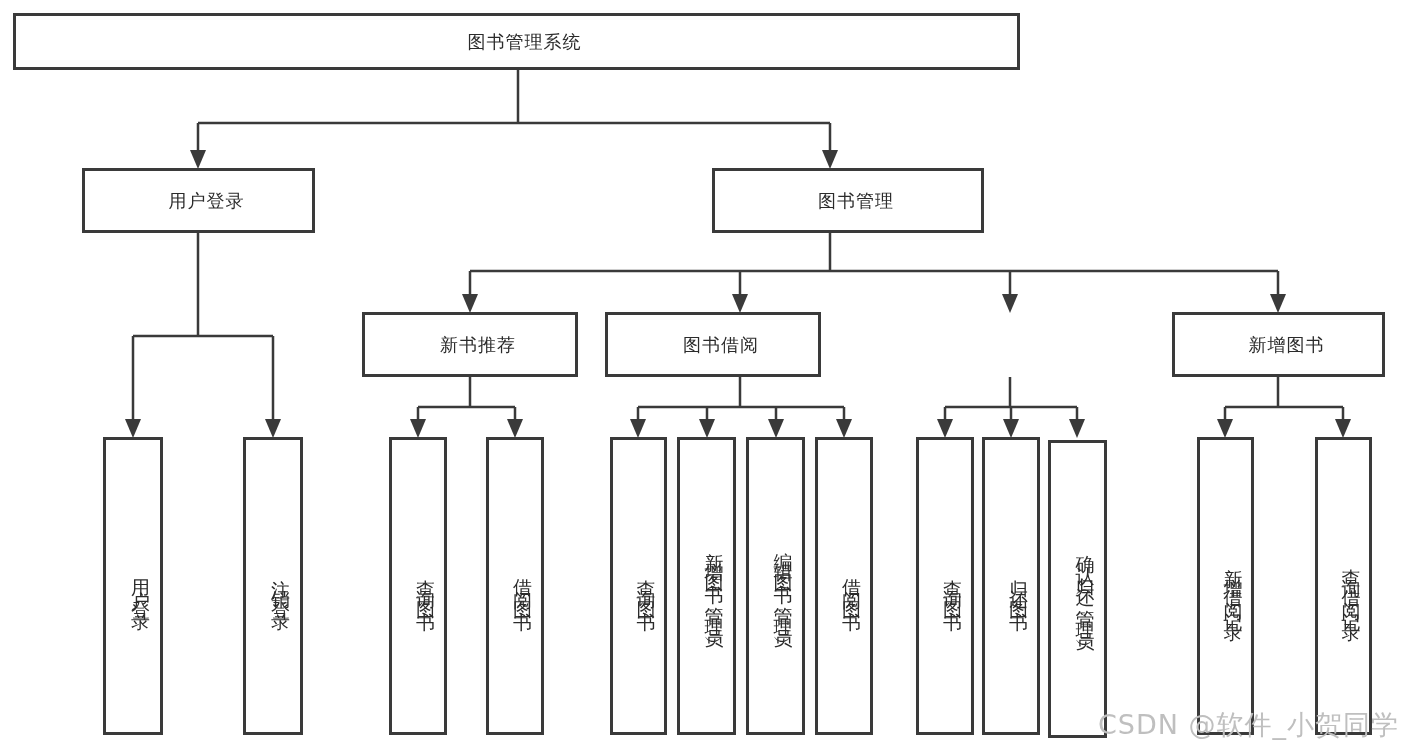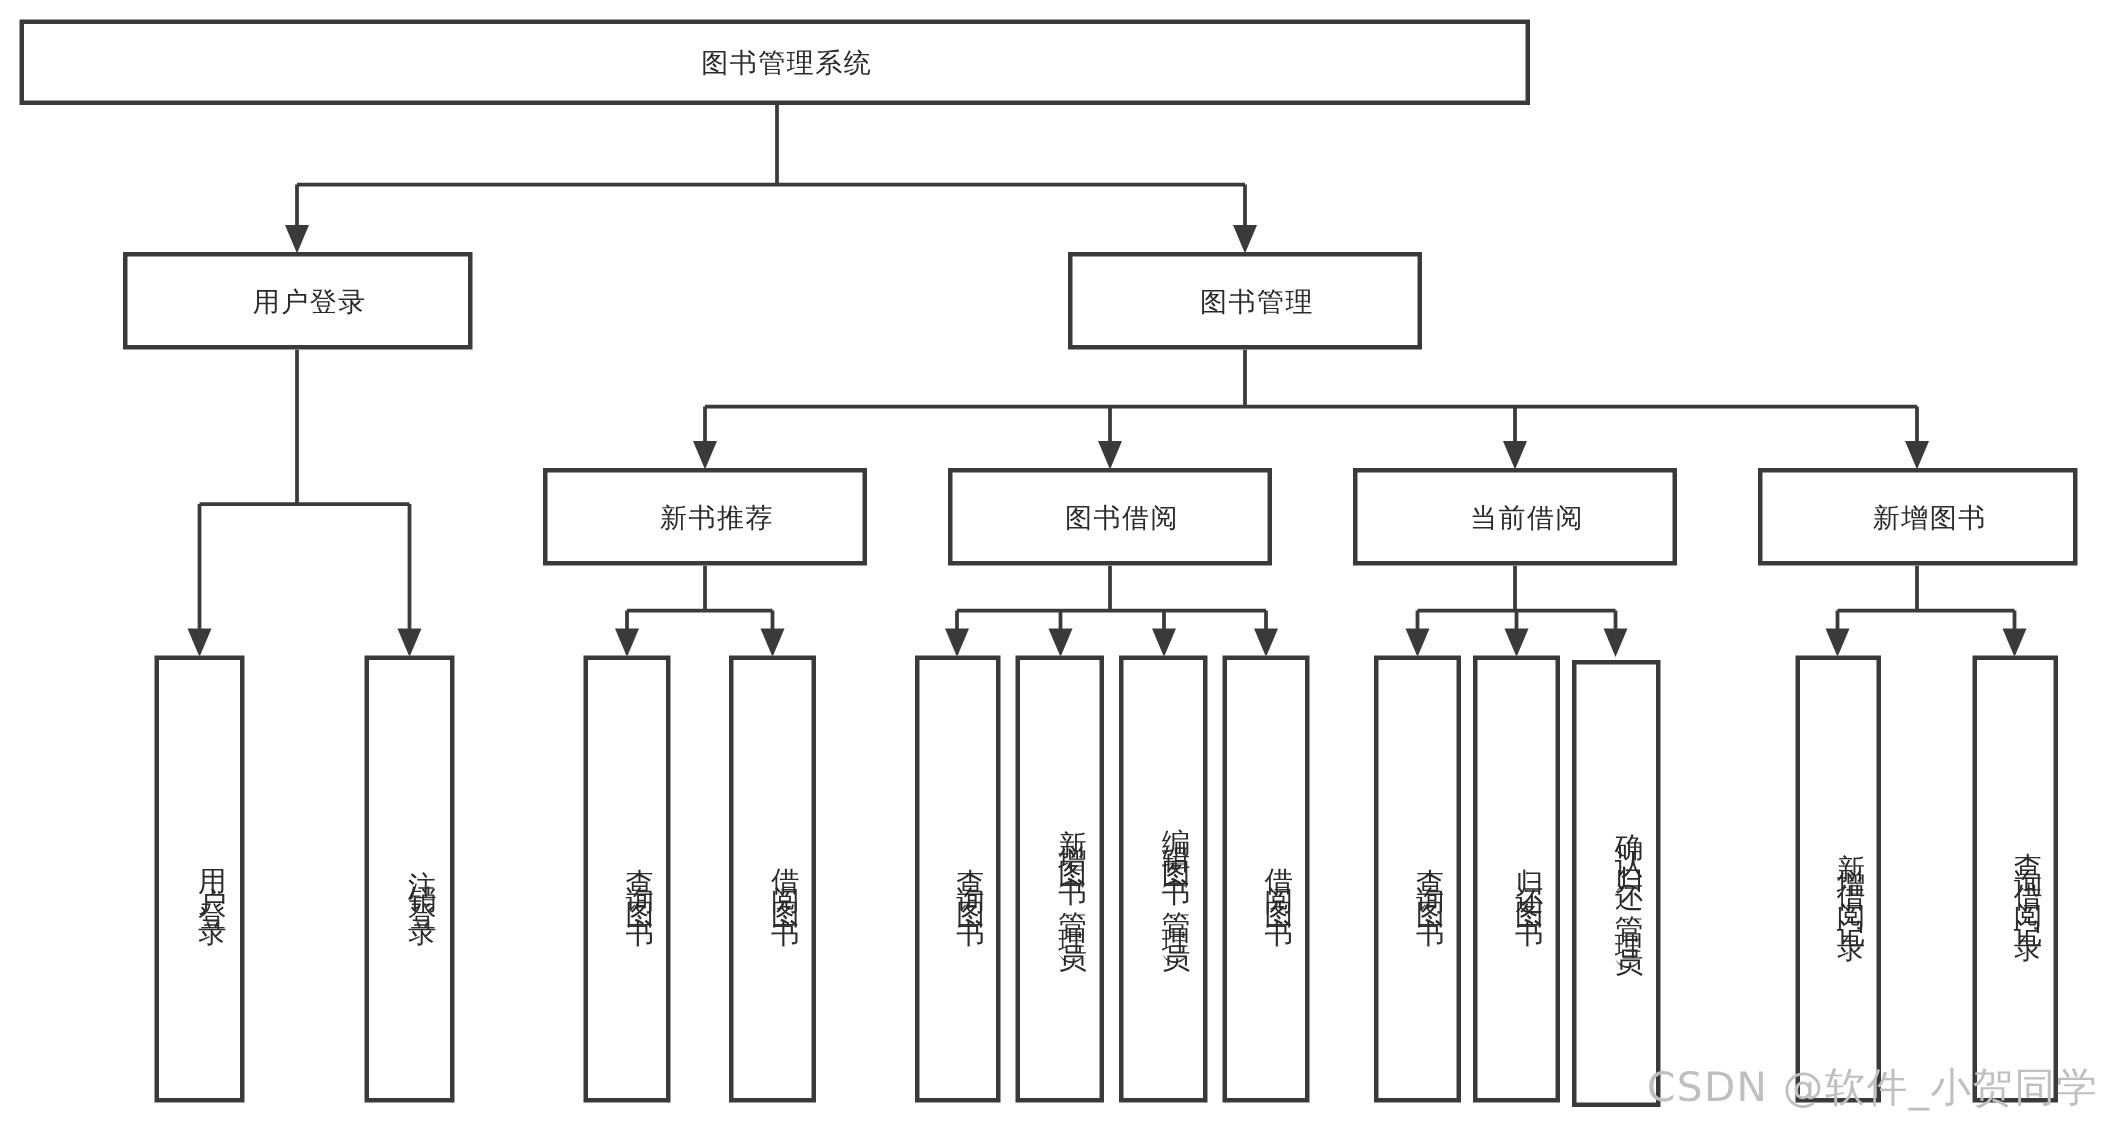--- a/index.html
+++ b/index.html
@@ -93,32 +93,29 @@
     <polygon points="1335,419 1351,419 1343,438"></polygon>
   </svg>
 
   <div class="node hnode" style="left:13px; top:13px; width:1007px; height:57px;">
     <span>图书管理系统</span>
   </div>
 
   <div class="node hnode" style="left:82px; top:168px; width:233px; height:65px;">
     <span>用户登录</span>
   </div>
-  <div class="node hnode" style="left:712px; top:168px; width:236px; height:65px;">
+  <div class="node hnode" style="left:712px; top:168px; width:272px; height:65px;">
     <span>图书管理</span>
   </div>
 
   <div class="node hnode" style="left:362px; top:312px; width:216px; height:65px;">
     <span>新书推荐</span>
   </div>
-  <div class="node hnode" style="left:632px; top:312px; width:216px; height:65px;">
+  <div class="node hnode" style="left:605px; top:312px; width:216px; height:65px;">
     <span>图书借阅</span>
-  </div>
-  <div class="node hnode" style="left:902px; top:312px; width:216px; height:65px;">
-    <span>当前借阅</span>
   </div>
   <div class="node hnode" style="left:1172px; top:312px; width:213px; height:65px;">
     <span>新增图书</span>
   </div>
 
   <div class="node leaf" style="left:103px; top:437px; width:60px; height:298px;">
     <span class="vtext">用户登录</span>
   </div>
   <div class="node leaf" style="left:243px; top:437px; width:60px; height:298px;">
     <span class="vtext">注销登录</span>

